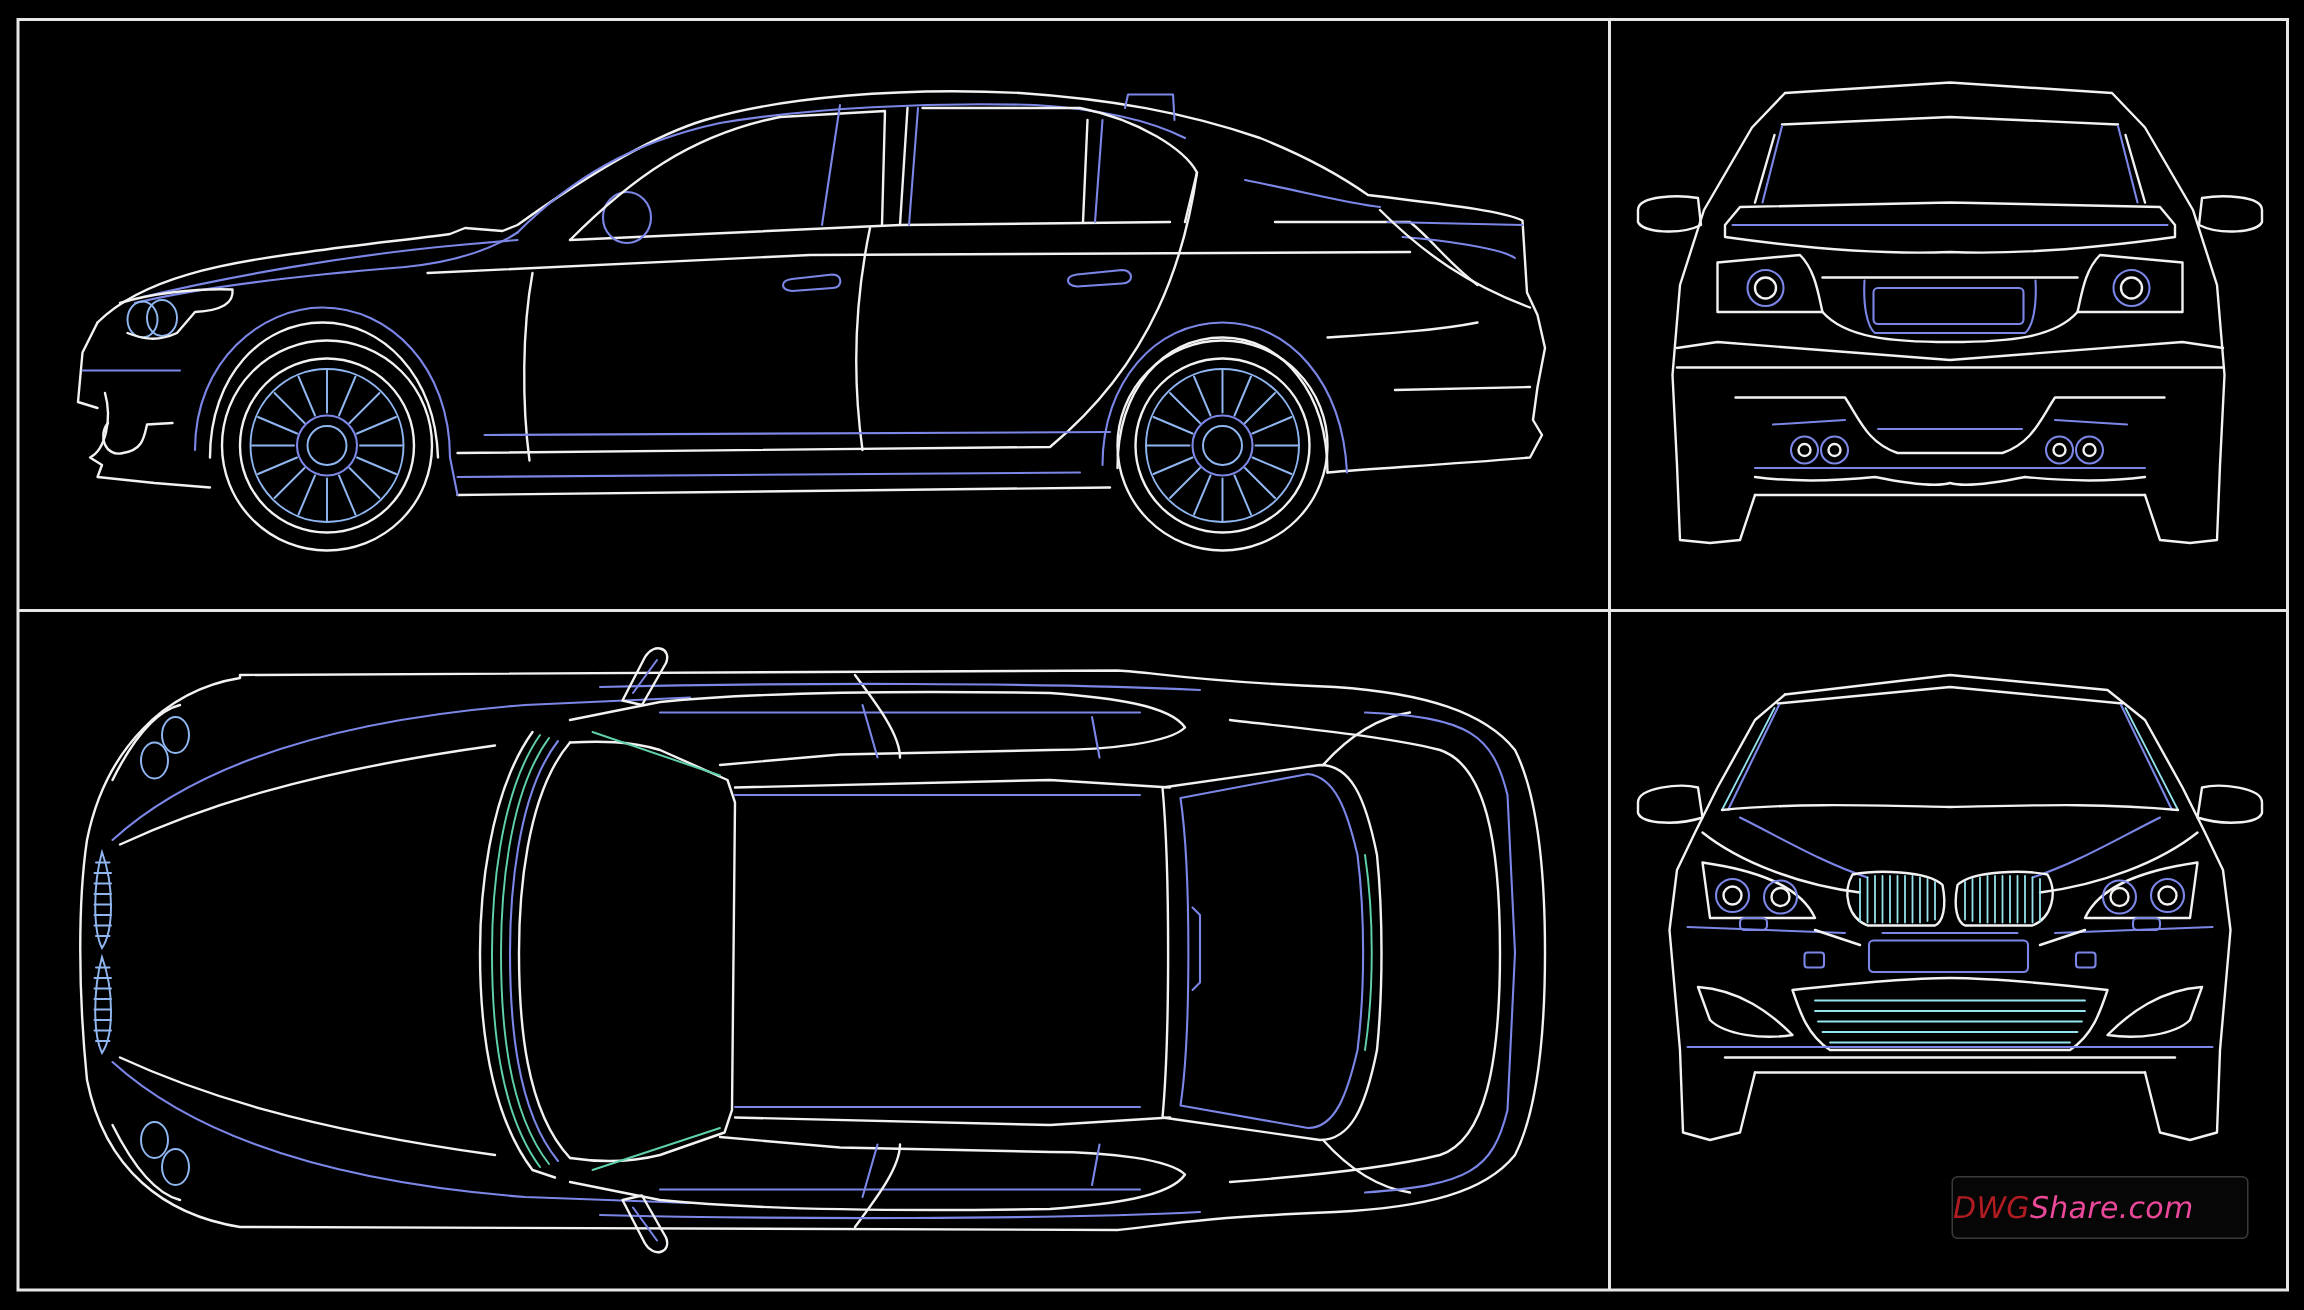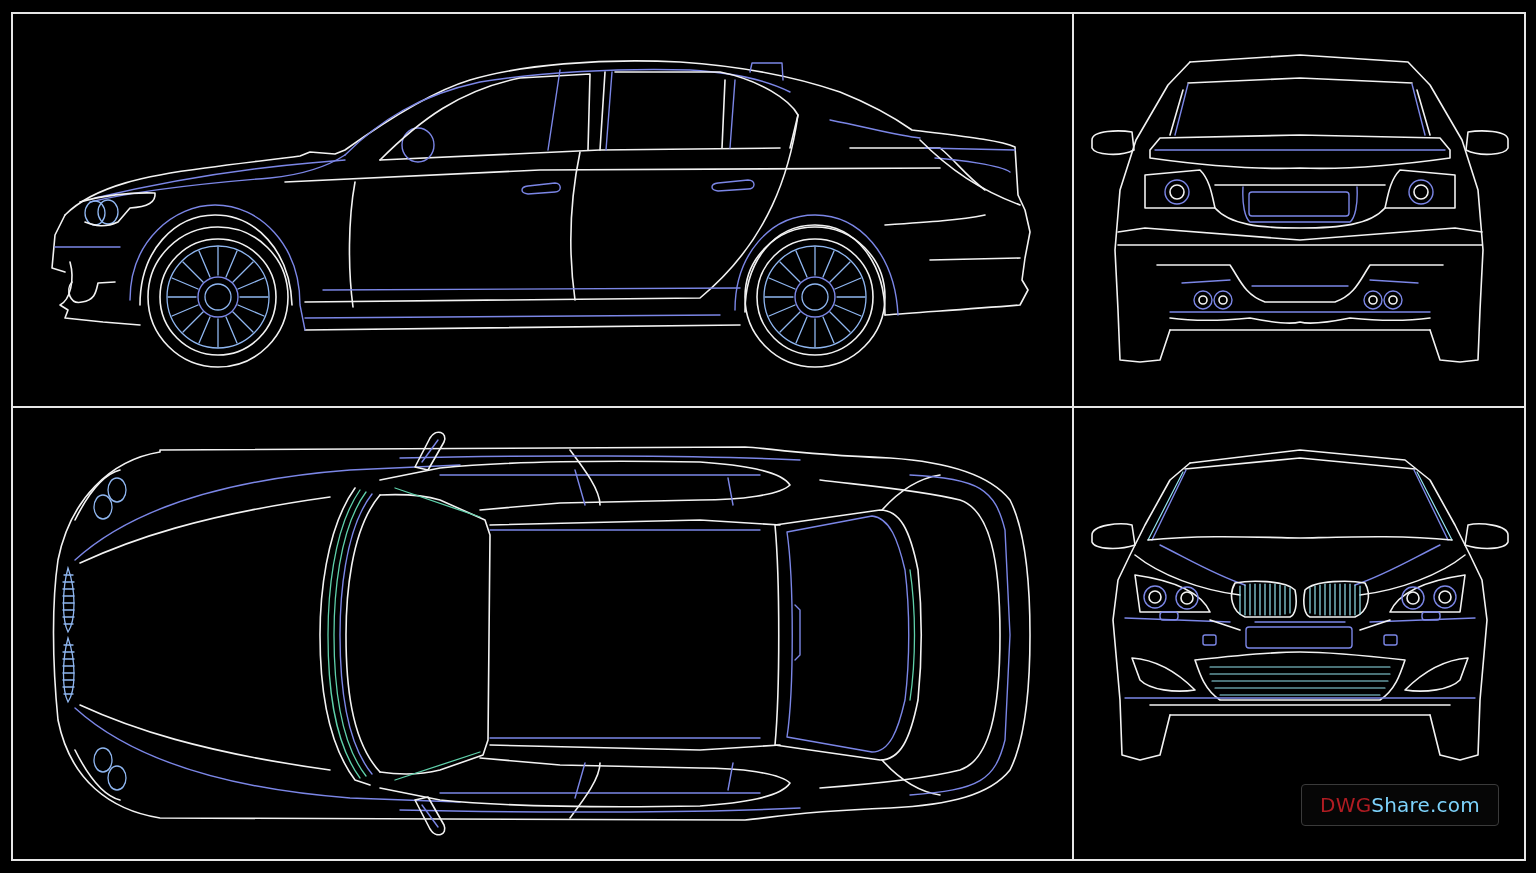--- a/index.html
+++ b/index.html
@@ -7,25 +7,25 @@
   #canvas { position: absolute; left: 0; top: 0; width: 1536px; height: 873px; }
   .w { stroke: #f2f2f2; fill: none; stroke-width: 1.6; stroke-linecap: round; stroke-linejoin: round; }
   .b { stroke: #7b86e6; fill: none; stroke-width: 1.4; stroke-linecap: round; stroke-linejoin: round; }
   .lb { stroke: #8fb6f0; fill: none; stroke-width: 1.3; stroke-linecap: round; }
   .c { stroke: #94e4ee; fill: none; stroke-width: 1.2; stroke-linecap: round; }
   .t { stroke: #5fd0aa; fill: none; stroke-width: 1.3; stroke-linecap: round; }
   .frame { stroke: #e6e6e6; fill: none; stroke-width: 2; }
   #watermark {
     position: absolute; left: 1301px; top: 784px; width: 196px; height: 40px;
     border: 1px solid #3a3a3a; border-radius: 4px; background: #060606;
-    display: flex; align-items: center; justify-content: center;
-    font-family: "DejaVu Sans", sans-serif; font-size: 20px; letter-spacing: 0.2px;
+    display: flex; align-items: center; 
+    font-family: "DejaVu Sans", sans-serif; font-size: 20px; letter-spacing: 0.2px; font-style: italic;
   }
   #watermark .red { color: #b01c22; }
-  #watermark .grey { color: #7dd3fc; }
+  #watermark .grey { color: #ec4899; }
 </style>
 </head>
 <body>
 
 <svg id="canvas" viewBox="0 0 1536 873" xmlns="http://www.w3.org/2000/svg">
   <rect x="0" y="0" width="1536" height="873" fill="#000"></rect>
 
   <g>
     <rect class="frame" x="12" y="13" width="1513" height="847"></rect>
     <line class="frame" x1="1073" y1="13" x2="1073" y2="860"></line>

